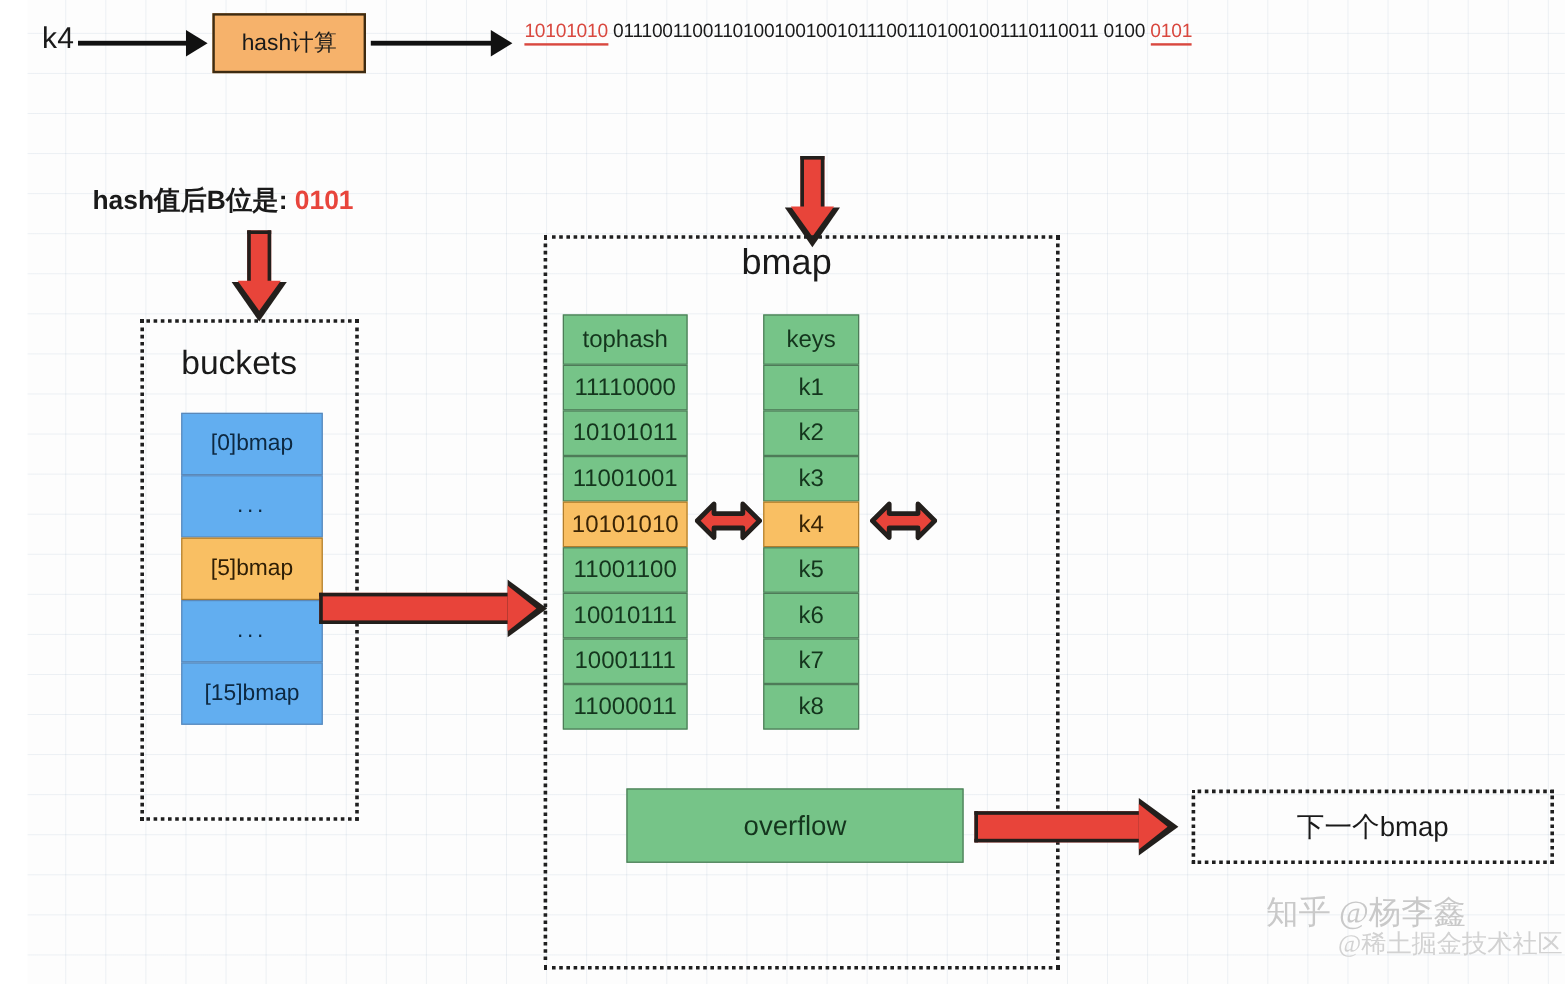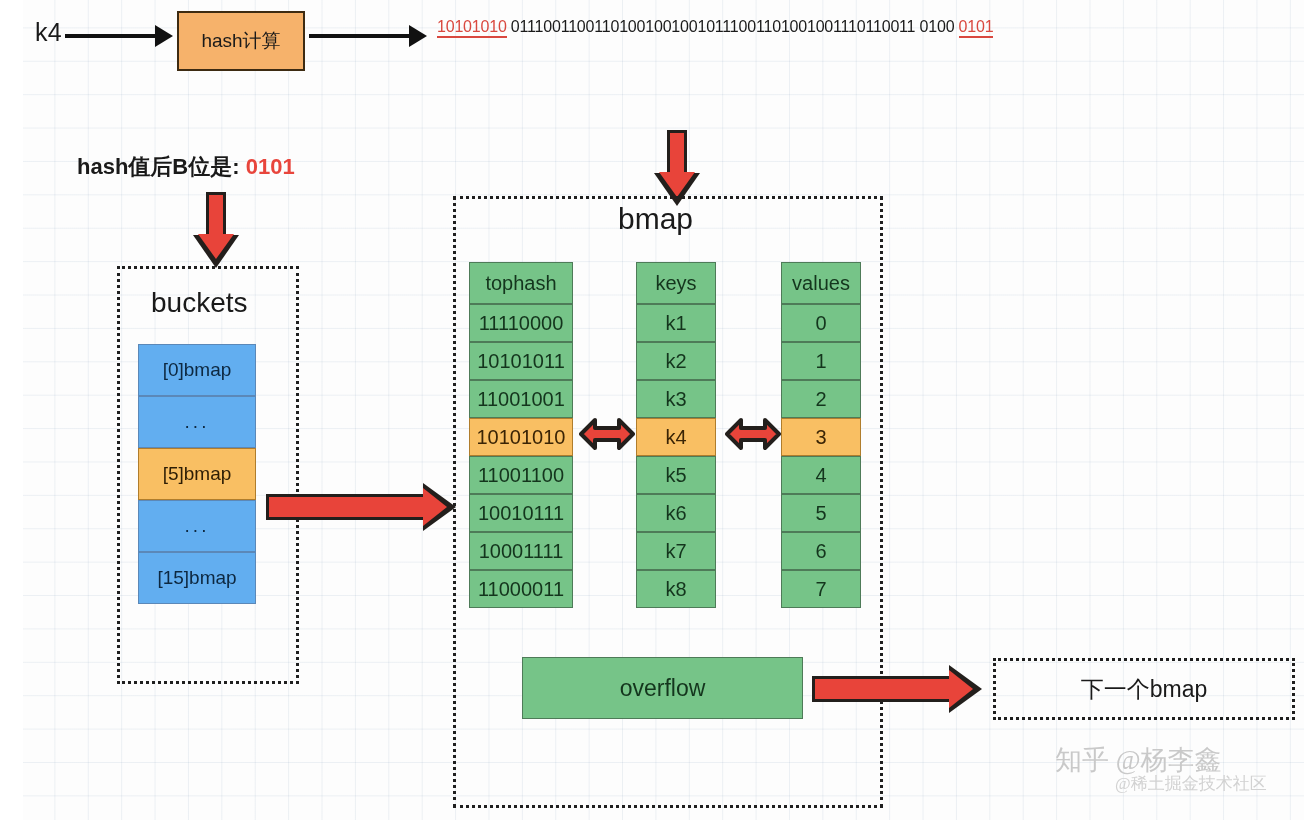--- a/index.html
+++ b/index.html
@@ -22,21 +22,21 @@
   }
   .abs{position:absolute;}
 
   
   #k4-label{
     left:12px;top:18px;
     font-size:25px;color:#1a1a1a;
     letter-spacing:.3px;
   }
   #hash-box{
-    left:154px;top:11px;width:128px;height:60px;
+    left:154px;top:11px;width:128px;height:50px;
     background:#f6b26b;border:2.5px solid #3d2b12;
     display:flex;align-items:center;justify-content:center;
     font-size:19px;color:#1a1a1a;box-sizing:border-box;
   }
   #bits-line{
     left:414px;top:18px;
     font-size:16px;color:#1a1a1a;white-space:nowrap;
     letter-spacing:-0.2px;
     text-align:center;
   }
@@ -99,21 +99,21 @@
 
   
   #buckets-box{
     left:94px;top:266px;width:182px;height:418px;
     border:3px dotted #1f1f1f;background:transparent;box-sizing:border-box;
   }
   #buckets-title{
     left:128px;top:287px;font-size:28px;color:#1a1a1a;
   }
   #buckets-col{
-    left:115px;top:344px;width:118px;
+    left:128px;top:344px;width:118px;
   }
   .bucket-cell{
     height:52px;box-sizing:border-box;
     border:1.5px solid #5b88b8;
     display:flex;align-items:center;justify-content:center;
     font-size:19px;color:#0d2840;
     background:#62aef0;
   }
   .bucket-cell.hl{background:#f9bf63;color:#2d1d05;border-color:#b07d2c;}
   .bucket-cell.dots{color:#0d2840;letter-spacing:3px;}
@@ -156,21 +156,21 @@
   }
 
   
   #watermark{
     left:1032px;top:742px;
     color:#c9c9c9;font-size:27px;white-space:nowrap;
     font-family:"Liberation Serif","DejaVu Serif",serif;
   }
   #watermark2{
     left:1092px;top:772px;
-    color:#d2d2d2;font-size:17px;white-space:nowrap;
+    color:#d2d2d2;font-size:21px;white-space:nowrap;
     font-family:"Liberation Serif","DejaVu Serif",serif;
   }
 </style>
 </head>
 <body>
 
 <div id="canvas">
 
   <div class="abs" id="k4-label">k4</div>
 
@@ -239,31 +239,20 @@
     <div class="cell">k1</div>
     <div class="cell">k2</div>
     <div class="cell">k3</div>
     <div class="cell hl">k4</div>
     <div class="cell">k5</div>
     <div class="cell">k6</div>
     <div class="cell">k7</div>
     <div class="cell">k8</div>
   </div>
 
-  <div class="col" id="col-values">
-    <div class="cell hdr">values</div>
-    <div class="cell">0</div>
-    <div class="cell">1</div>
-    <div class="cell">2</div>
-    <div class="cell hl">3</div>
-    <div class="cell">4</div>
-    <div class="cell">5</div>
-    <div class="cell">6</div>
-    <div class="cell">7</div>
-  </div>
 
   <div class="abs red-bi" style="left:556px;top:412px;">
     <svg width="56" height="44" viewBox="0 0 56 44">
       <path d="M2 22 L16 8 L16 16 L40 16 L40 8 L54 22 L40 36 L40 28 L16 28 L16 36 Z" fill="#e8443a" stroke="#231f1c" stroke-width="4" stroke-linejoin="round"></path>
     </svg>
   </div>
   <div class="abs red-bi" style="left:702px;top:412px;">
     <svg width="56" height="44" viewBox="0 0 56 44">
       <path d="M2 22 L16 8 L16 16 L40 16 L40 8 L54 22 L40 36 L40 28 L16 28 L16 36 Z" fill="#e8443a" stroke="#231f1c" stroke-width="4" stroke-linejoin="round"></path>
     </svg>

